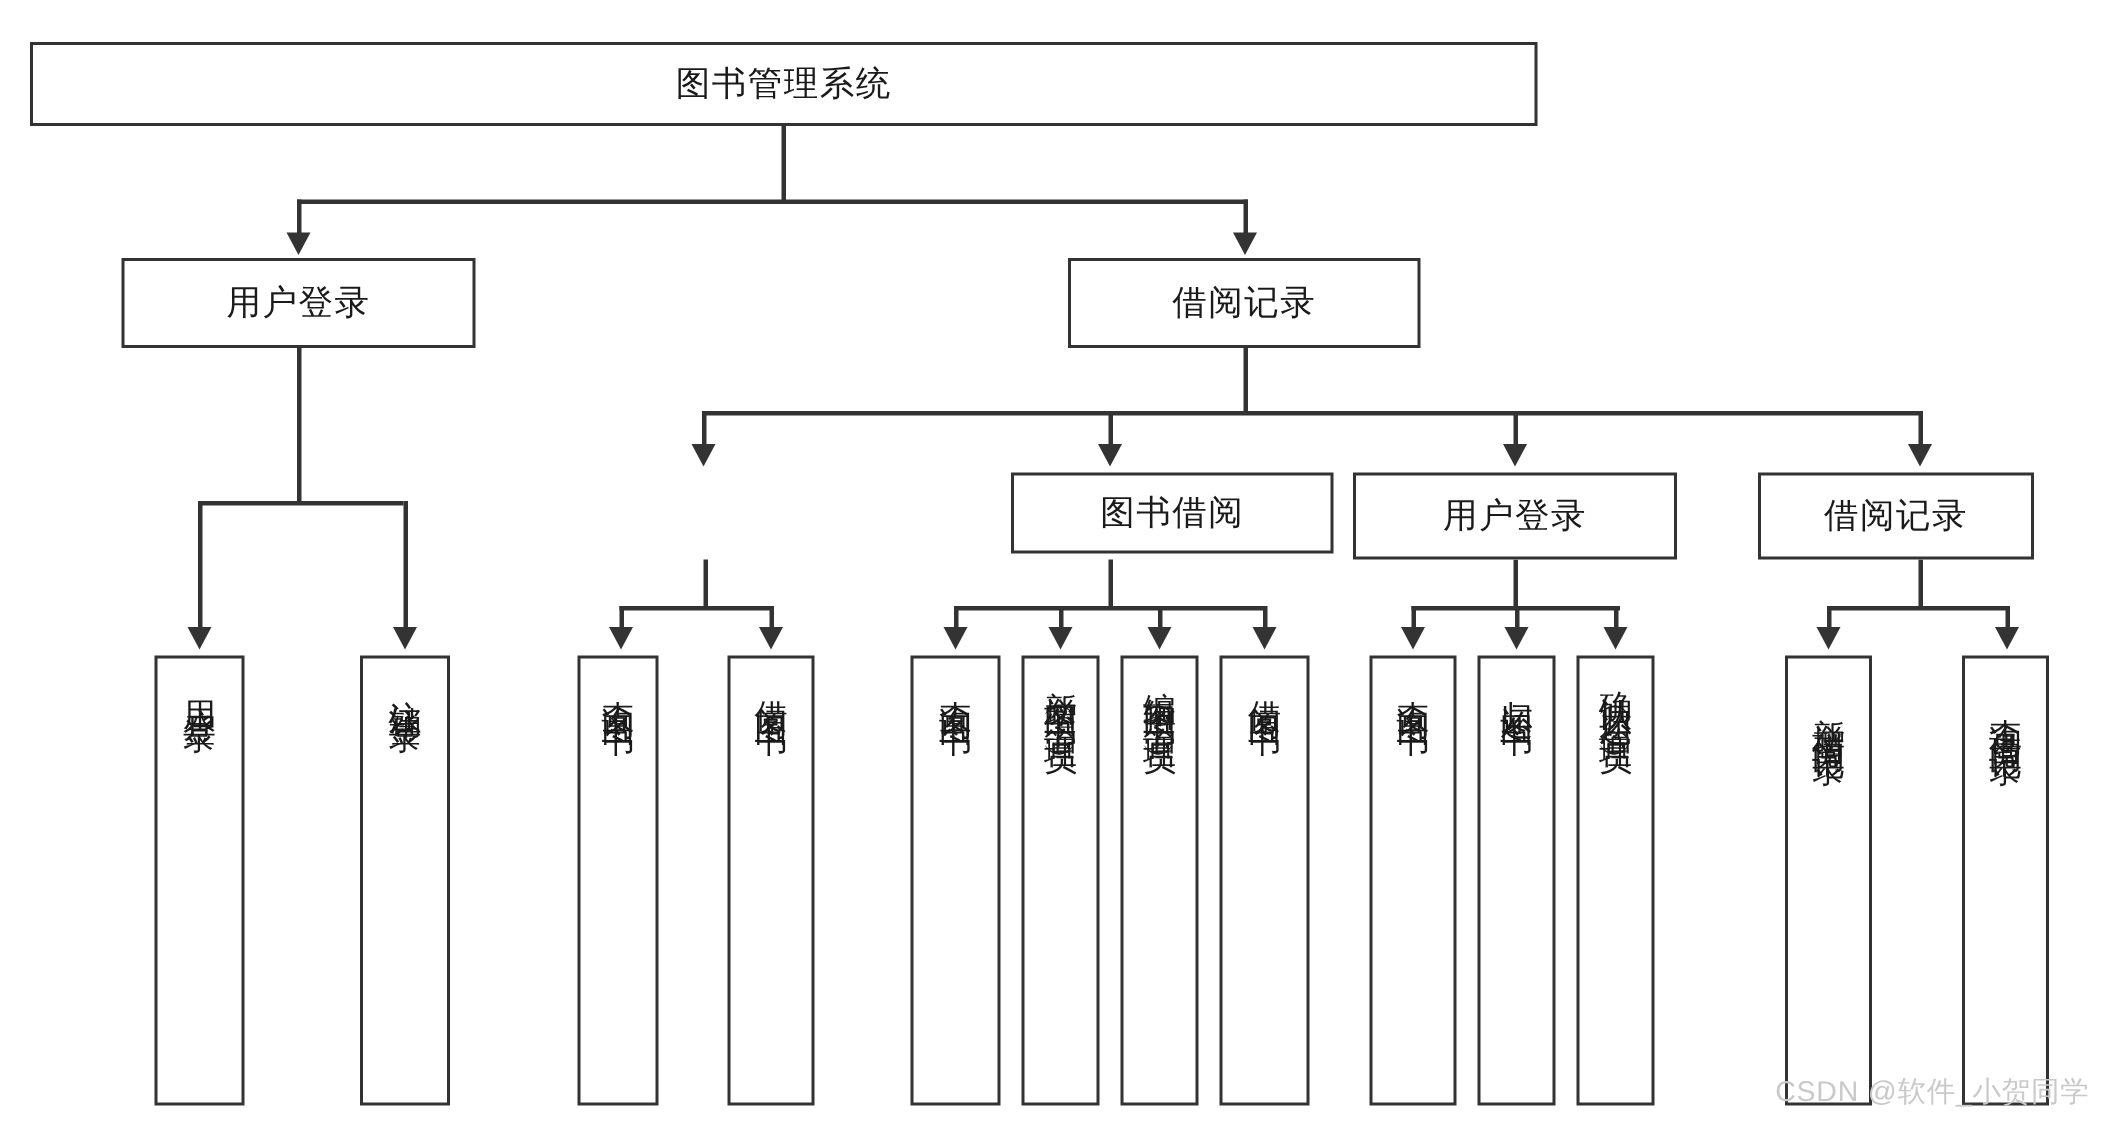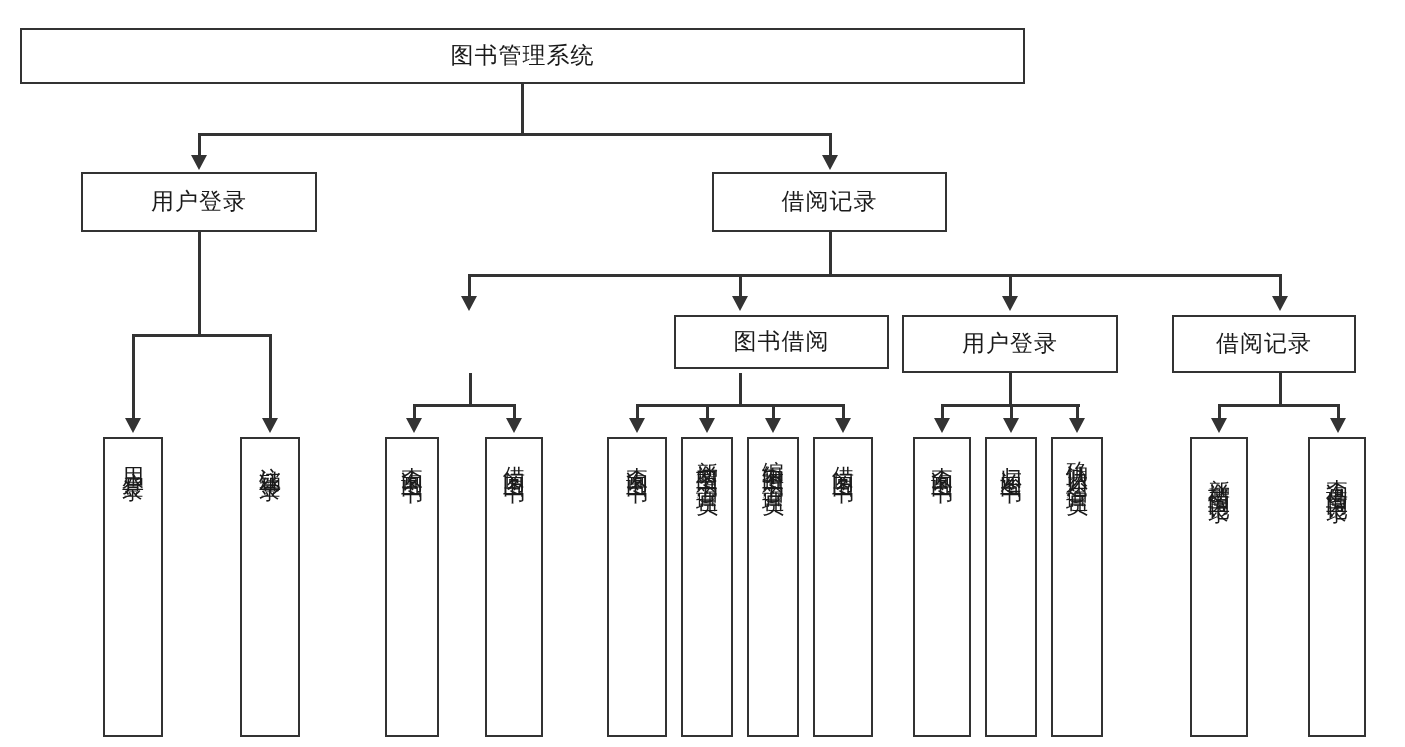--- a/index.html
+++ b/index.html
@@ -210,14 +210,15 @@
   </div>
 
   <div class="node vert" style="left:1190px; top:437px; width:58px; height:300px; padding-top:22px;">
     <span class="vtext">新增借阅记录</span>
   </div>
 
   <div class="node vert" style="left:1308px; top:437px; width:58px; height:300px; padding-top:22px;">
     <span class="vtext">查询借阅记录</span>
   </div>
 
+  <div class="watermark">CSDN @软件_小贺同学</div>
 
 </div>
 
 </body></html>

